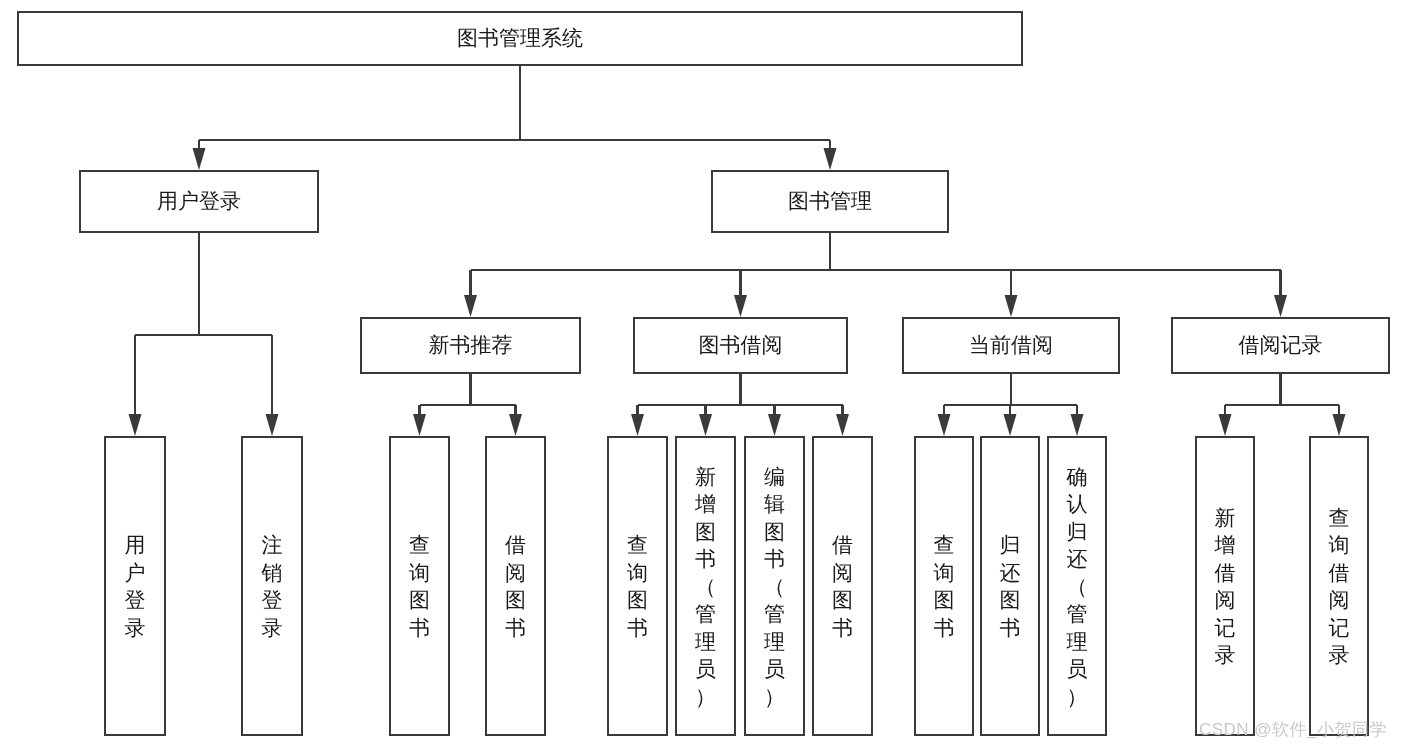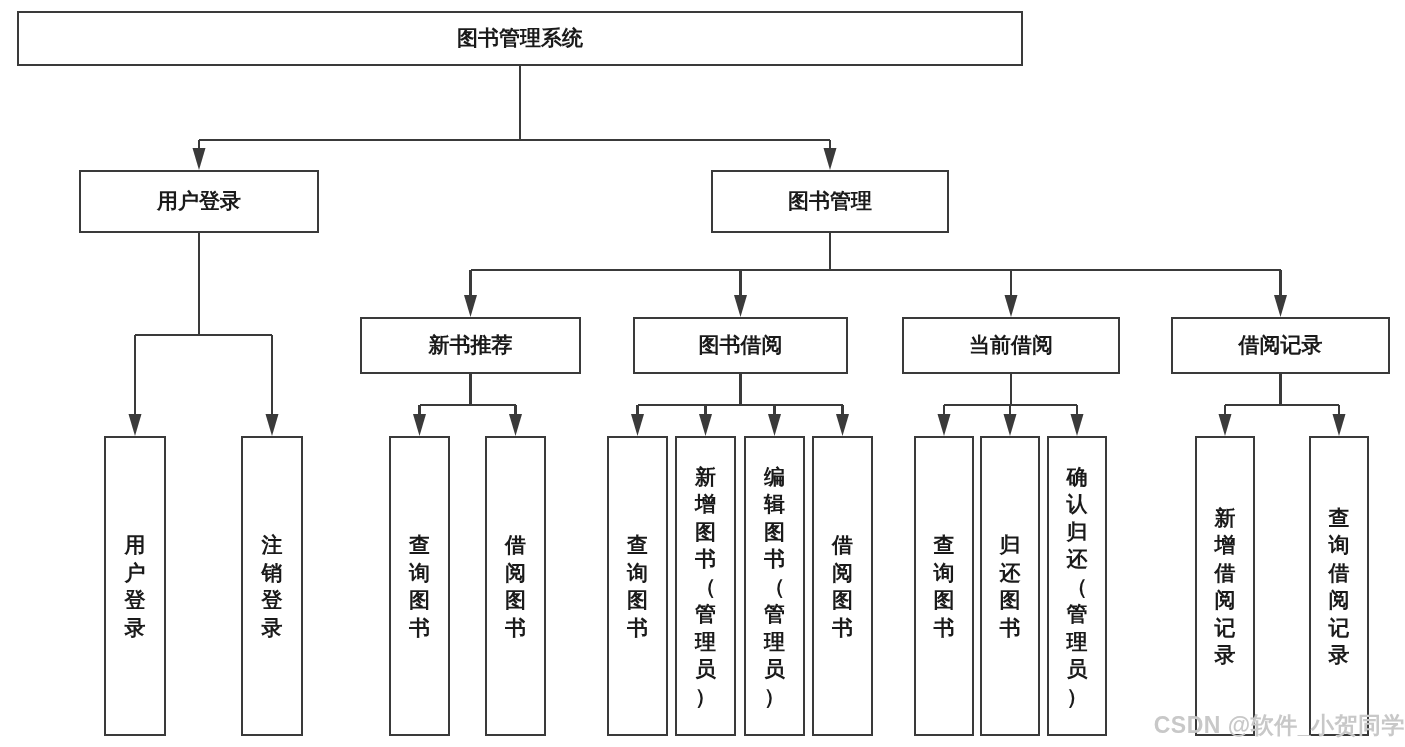--- a/index.html
+++ b/index.html
@@ -12,21 +12,20 @@
     width: 1405px;
     height: 747px;
     font-family: "Liberation Sans", "DejaVu Sans", sans-serif;
     overflow: hidden;
     position: relative;
   }
   #diagram-root {
     position: relative;
     width: 1405px;
     height: 747px;
-    font-weight: bold;
   }
   svg.diagram-canvas {
     position: absolute;
     left: 0;
     top: 0;
     width: 1405px;
     height: 747px;
     display: block;
   }
   .node-box {
@@ -53,24 +52,24 @@
     dominant-baseline: middle;
   }
   .node-label-v {
     font-family: "Liberation Sans", "DejaVu Sans", sans-serif;
     font-size: 21px;
     fill: #1a1a1a;
     text-anchor: middle;
   }
   .watermark {
     position: absolute;
-    right: 0;
+    right: 18px;
     bottom: 6px;
     font-family: "Liberation Sans", "DejaVu Sans", sans-serif;
-    font-size: 23px;
+    font-size: 17px;
     color: #c8c8c8;
     letter-spacing: 0.5px;
     white-space: nowrap;
     user-select: none;
   }
 </style>
 </head>
 <body>
 
 <div id="diagram-root">

